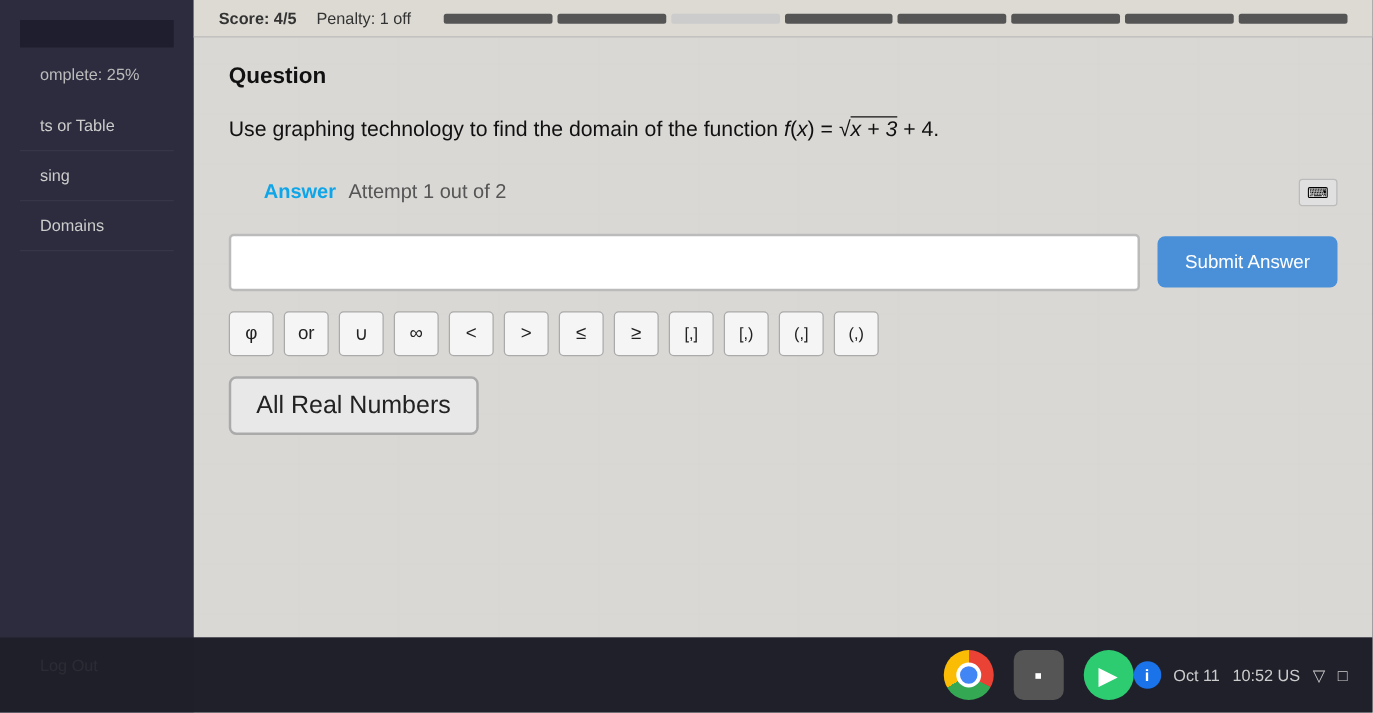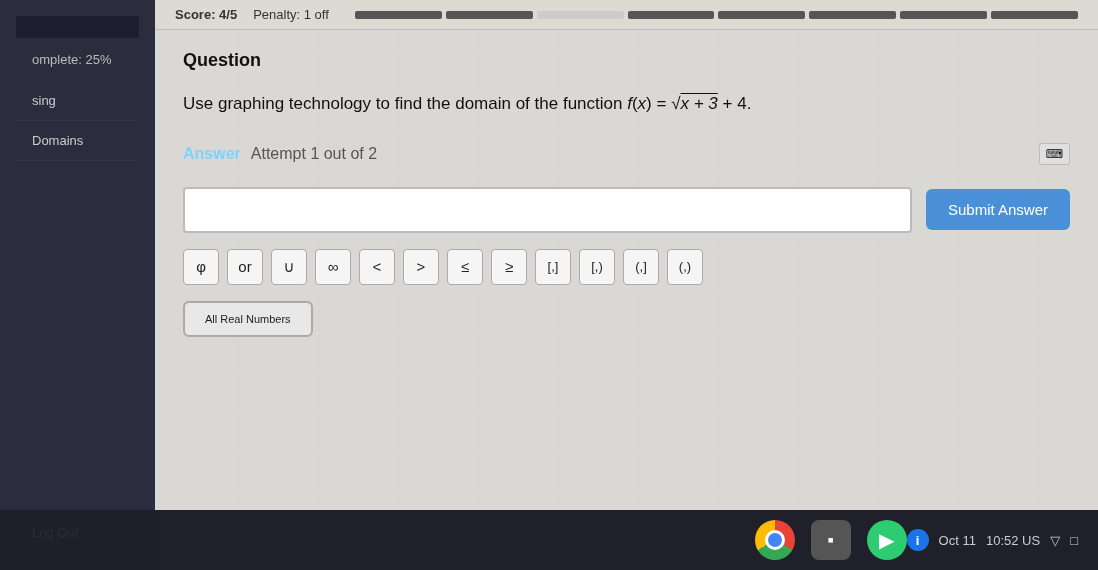--- a/index.html
+++ b/index.html
@@ -181,21 +181,22 @@
     .answer-header {
       display: flex;
       align-items: center;
       gap: 10px;
       margin-bottom: 12px;
     }
 
     .answer-label {
       font-size: 16px;
       font-weight: 700;
-      color: #7dd3fc;
+      color: #0ea5e9;
+      margin-left: 28px;
     }
 
     .attempt-text {
       font-size: 16px;
       color: #555;
     }
 
     .answer-input-row {
       display: flex;
       align-items: center;
@@ -252,21 +253,21 @@
     .sym-btn.bracket {
       font-size: 13px;
     }
 
     
     .btn-all-real {
       padding: 10px 20px;
       border: 2px solid #aaa;
       background: #e8e8e8;
       border-radius: 6px;
-      font-size: 11px;
+      font-size: 20px;
       cursor: pointer;
       color: #222;
       font-weight: 500;
     }
 
     
     .taskbar {
       position: absolute;
       bottom: 0; left: 0; right: 0;
       height: 60px;
@@ -367,20 +368,21 @@
     }
   </style>
 </head>
 <body>
 
 <div class="bg-overlay"></div>
 
 <div class="sidebar">
   <div class="sidebar-top-bar"></div>
   <div class="sidebar-progress">omplete: 25%</div>
+  <div class="sidebar-item">ts or Table</div>
   <div class="sidebar-item">sing</div>
   <div class="sidebar-item">Domains</div>
   <div class="sidebar-log-out">Log Out</div>
 </div>
 
 <div class="main">
 
   <div class="score-bar">
     <span class="score-text">Score: 4/5</span>
     <span class="penalty-text">Penalty: 1 off</span>

